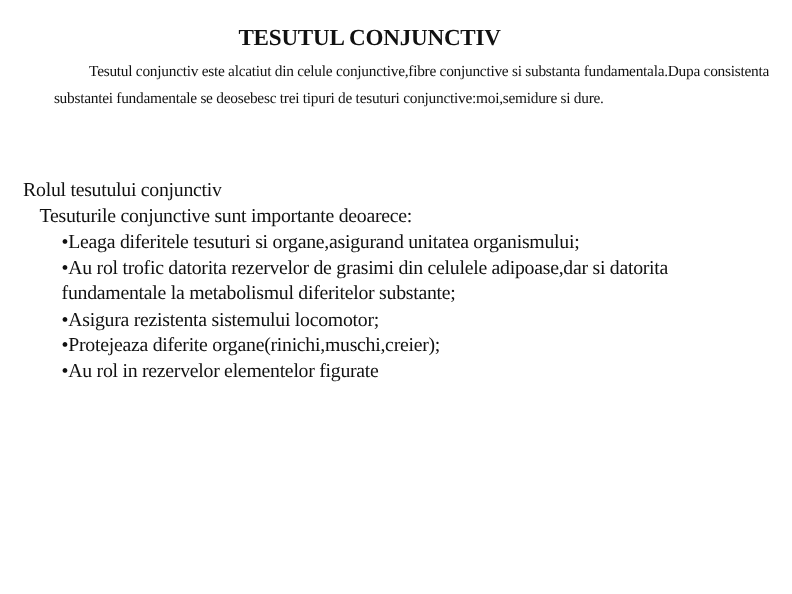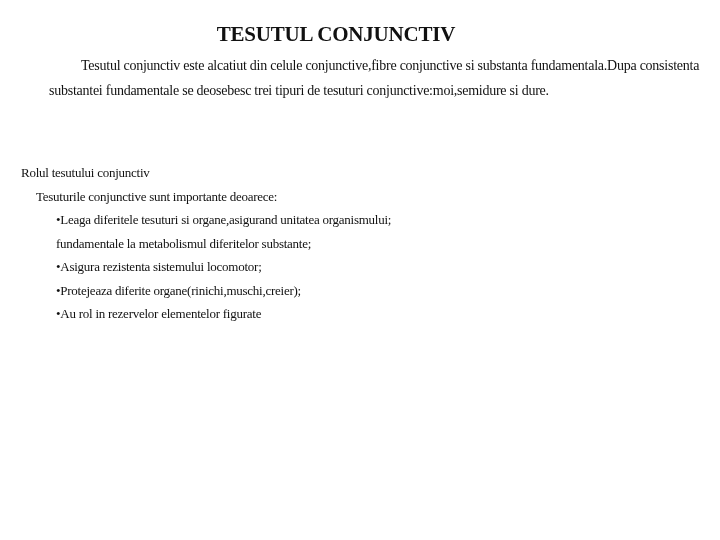--- a/index.html
+++ b/index.html
@@ -43,21 +43,21 @@
     }
     .intro .indent {
       display: inline-block;
       width: 32px;
     }
     .roles {
       position: absolute;
       left: 21px;
       top: 161px;
       width: 680px;
-      font-size: 13px;
+      font-size: 18px;
       line-height: 23.5px;
       letter-spacing: -0.25px;
     }
     .roles .line {
       display: block;
       white-space: nowrap;
     }
     .roles .sub {
       padding-left: 15px;
     }
@@ -80,20 +80,21 @@
 
   <div class="roles">
     <span class="line">Rolul tesutului conjunctiv</span>
     <span class="line sub">Tesuturile conjunctive sunt importante deoarece:</span>
 
     <div class="bullet-item">
       <span class="line"><span class="bullet">•</span><span>Leaga  diferitele tesuturi si organe,asigurand unitatea organismului;</span></span>
     </div>
 
     <div class="bullet-item">
+      <span class="line"><span class="bullet">•</span><span>Au rol trofic datorita rezervelor de grasimi din celulele adipoase,dar si datorita</span></span>
       <span class="line">fundamentale la metabolismul diferitelor substante;</span>
     </div>
 
     <div class="bullet-item">
       <span class="line"><span class="bullet">•</span><span>Asigura rezistenta sistemului locomotor;</span></span>
     </div>
 
     <div class="bullet-item">
       <span class="line"><span class="bullet">•</span><span>Protejeaza diferite organe(rinichi,muschi,creier);</span></span>
     </div>

